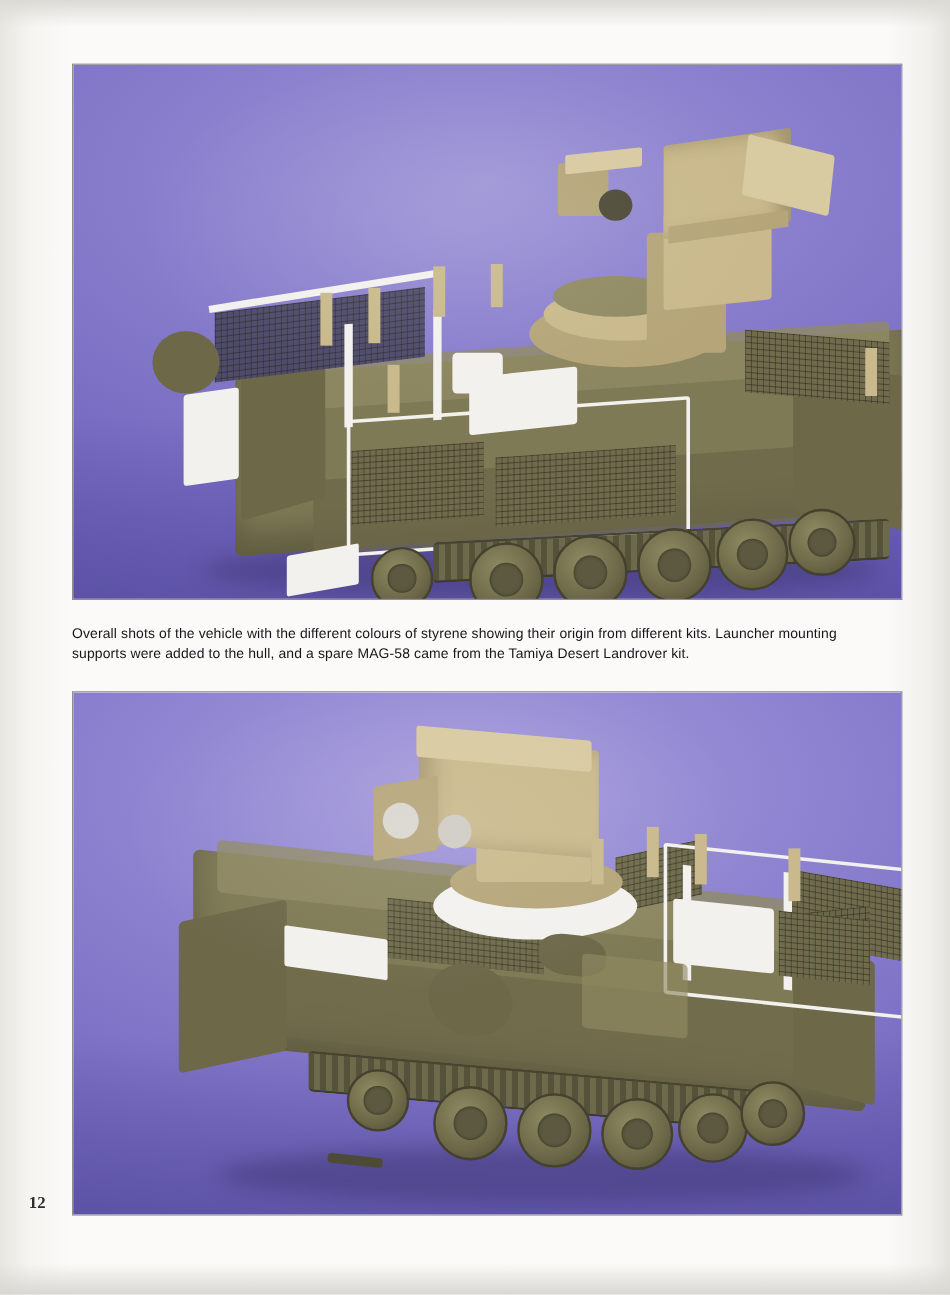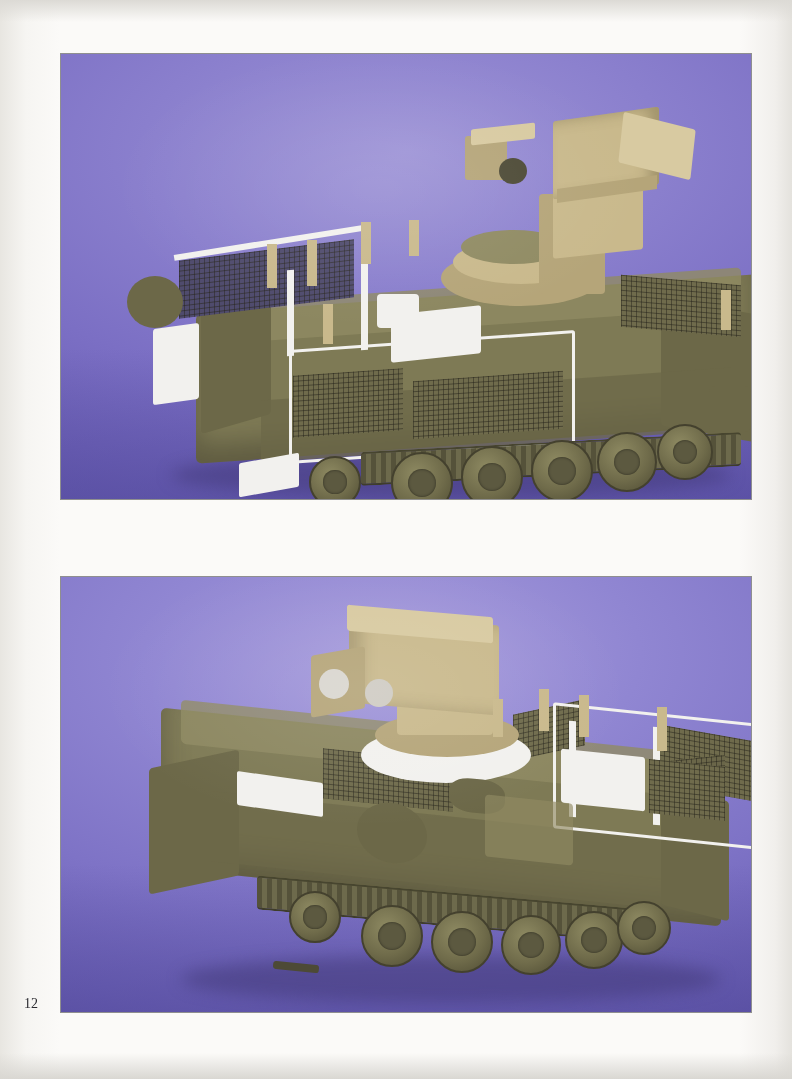--- a/index.html
+++ b/index.html
@@ -132,20 +132,21 @@
     letter-spacing: 0.01em;
   }
 
   .folio {
     position: absolute;
     left: 24px;
     top: 996px;
     font-size: 14px;
     color: #2b2b30;
     font-family: "Liberation Serif", serif;
+    font-weight: bold;
   }
 </style>
 </head>
 <body>
 
 <div class="page">
   <div class="page-edge-top"></div>
   <div class="page-edge-bottom"></div>
 
   <div class="photo photo-top">
@@ -206,20 +207,21 @@
       <div class="wheel" style="left:400px; top:392px; width:58px; height:58px;"></div>
       <div class="wheel" style="left:470px; top:386px; width:58px; height:58px;"></div>
       <div class="wheel" style="left:536px; top:378px; width:56px; height:56px;"></div>
       <div class="wheel" style="left:596px; top:370px; width:52px; height:52px;"></div>
       <div class="wheel" style="left:248px; top:402px; width:48px; height:48px;"></div>
 
       <div class="sh" style="left:0; top:0; width:100%; height:100%; background: radial-gradient(ellipse 55% 45% at 46% 30%, rgba(255,255,255,0.10), rgba(255,255,255,0) 70%); pointer-events:none;"></div>
     </div>
   </div>
 
+  <p class="caption">Overall shots of the vehicle with the different colours of styrene showing their origin from different kits. Launcher mounting supports were added to the hull, and a spare MAG-58 came from the Tamiya Desert Landrover kit.</p>
 
   <div class="photo photo-bottom">
     <div class="scene bottom">
       <div class="floor"></div>
 
       <div class="sh shadow" style="left:120px; top:378px; width:540px; height:48px; border-radius:50%;"></div>
 
       <div class="sh hull" style="left:100px; top:160px; width:560px; height:160px; transform: skewY(6deg); border-radius:6px; box-shadow: inset 0 -20px 28px rgba(40,38,28,0.35);"></div>
       <div class="sh hull-l" style="left:120px; top:150px; width:520px; height:44px; transform: skewY(6deg); border-radius:5px; opacity:0.8;"></div>
       <div class="sh hull-d" style="left:88px; top:182px; width:90px; height:126px; transform: skewY(-12deg); border-radius:4px;"></div>

